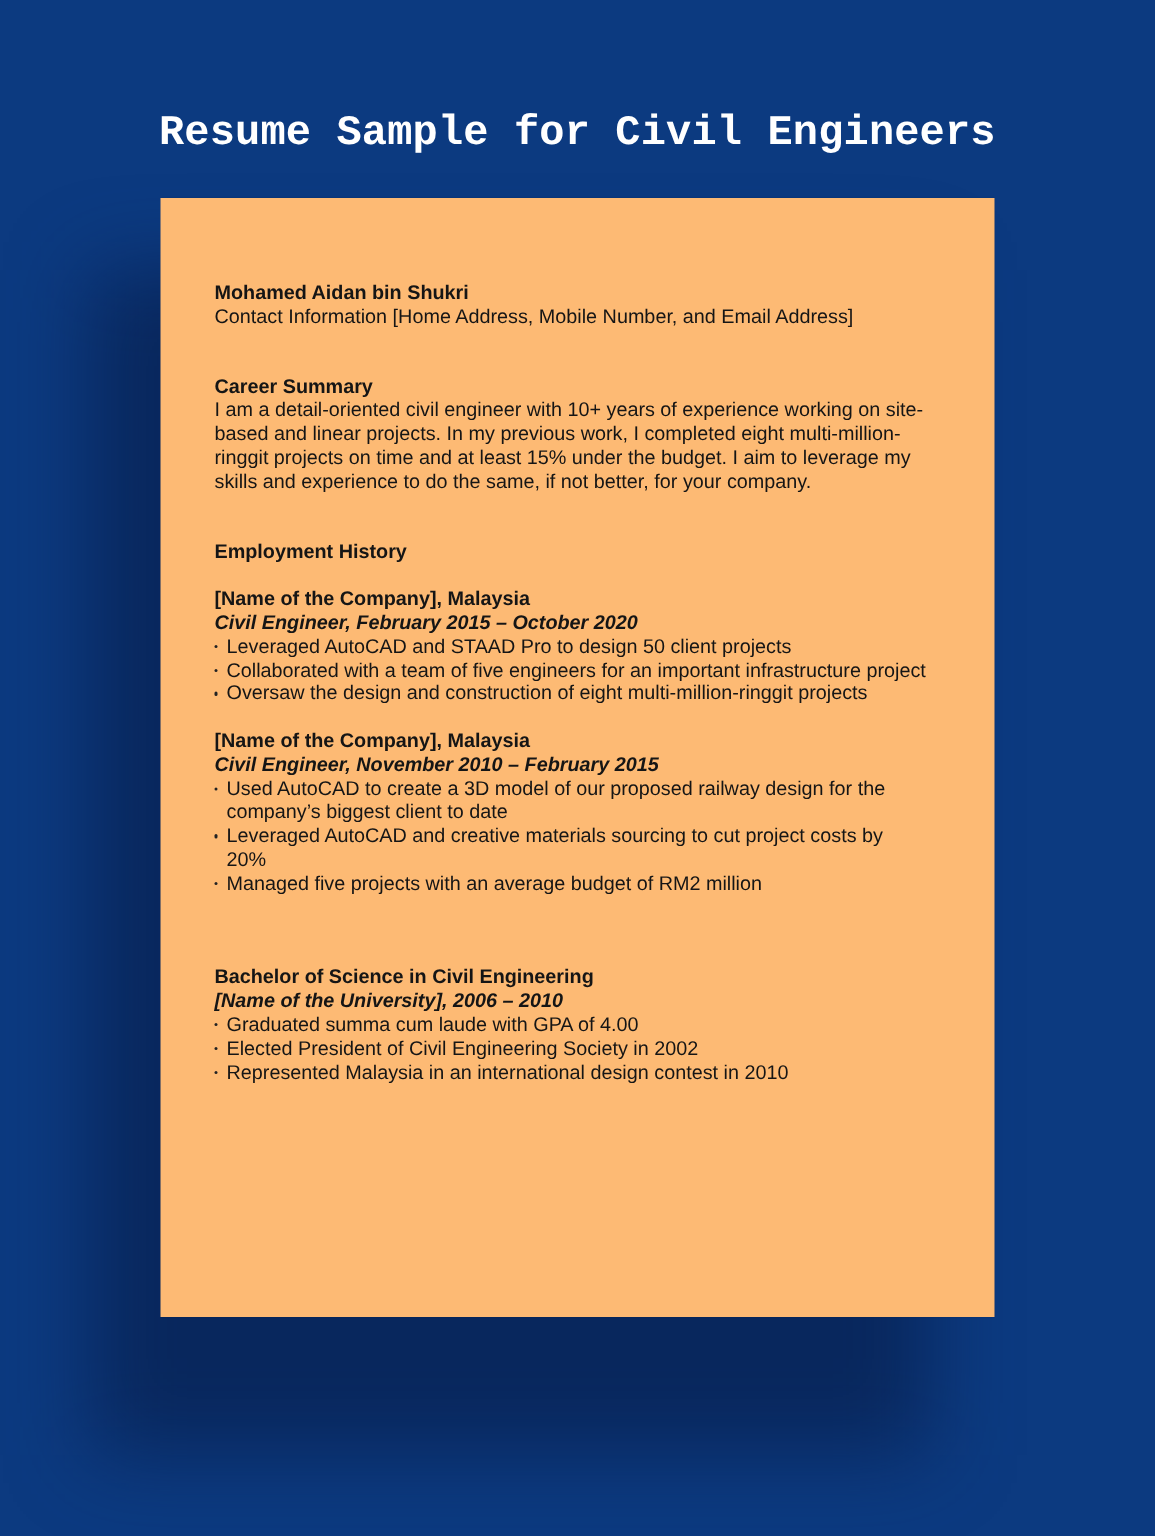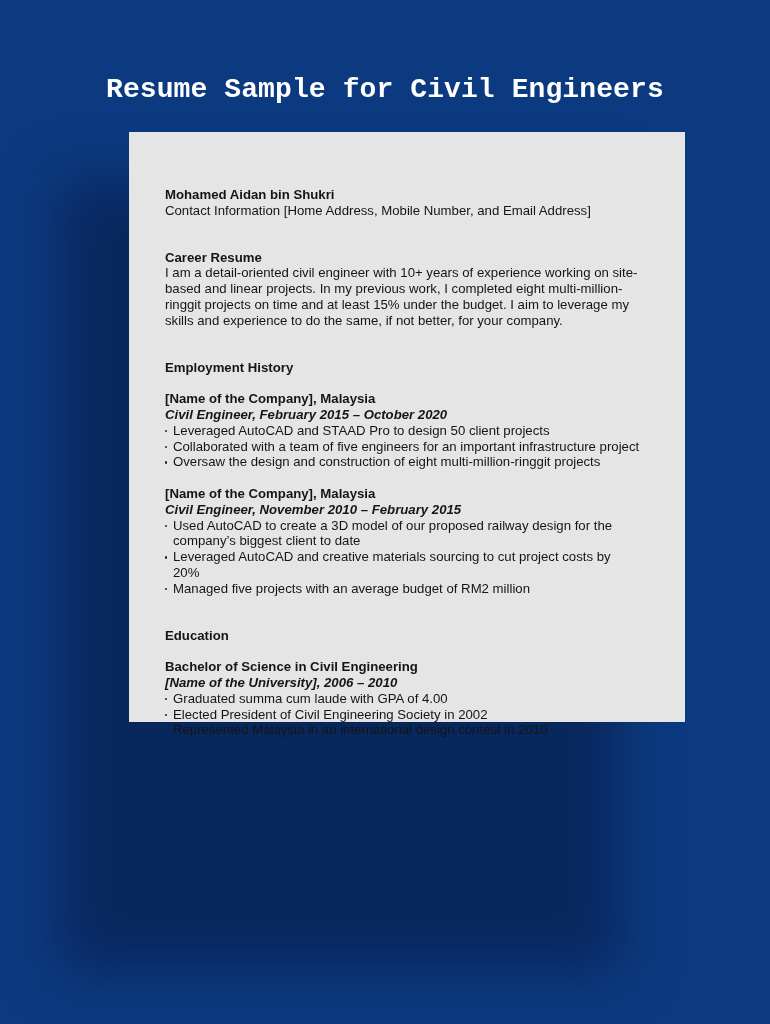--- a/index.html
+++ b/index.html
@@ -33,24 +33,23 @@
       width: 560px;
       height: 790px;
       background: rgba(6, 24, 64, 0.55);
       filter: blur(28px);
     }
     .paper {
       position: absolute;
       left: 107px;
       top: 132px;
       width: 556px;
-      height: 590px;
-      background: #e5e5e5;
+      height: 746px;
+      background: #fdba74;
       box-shadow: 0 0 1px rgba(0,0,0,0.2);
-      margin-left: 22px;
     }
     .content {
       position: absolute;
       left: 36px;
       top: 55px;
       width: 500px;
       color: #151515;
       font-family: "Liberation Sans", sans-serif;
       font-size: 13.2px;
       line-height: 15.8px;
@@ -97,21 +96,21 @@
 
 <div class="paper">
   <div class="content">
 
     <div class="block bold">Mohamed Aidan bin Shukri</div>
     <div class="block">Contact Information [Home Address, Mobile Number, and Email Address]</div>
 
     <div class="gap-lg"></div>
 
     <div>
-      <div class="section-title">Career Resume</div>
+      <div class="section-title">Career Summary</div>
       <div class="block" style="width:480px;">I am a detail-oriented civil engineer with 10+ years of experience working on site-based and linear projects. In my previous work, I completed eight multi-million-ringgit projects on time and at least 15% under the budget. I aim to leverage my skills and experience to do the same, if not better, for your company.</div>
     </div>
 
     <div class="gap-lg"></div>
 
     <div>
       <div class="section-title">Employment History</div>
       <div class="gap-md"></div>
 
       <div>
@@ -133,21 +132,20 @@
           <li>Used AutoCAD to create a 3D model of our proposed railway design for the company’s biggest client to date</li>
           <li>Leveraged AutoCAD and creative materials sourcing to cut project costs by 20%</li>
           <li>Managed five projects with an average budget of RM2 million</li>
         </ul>
       </div>
     </div>
 
     <div class="gap-lg"></div>
 
     <div>
-      <div class="section-title">Education</div>
       <div class="gap-md"></div>
       <div class="bold">Bachelor of Science in Civil Engineering</div>
       <div class="italic">[Name of the University], 2006 – 2010</div>
       <ul class="bullets">
         <li>Graduated summa cum laude with GPA of 4.00</li>
         <li>Elected President of Civil Engineering Society in 2002</li>
         <li>Represented Malaysia in an international design contest in 2010</li>
       </ul>
     </div>
 

